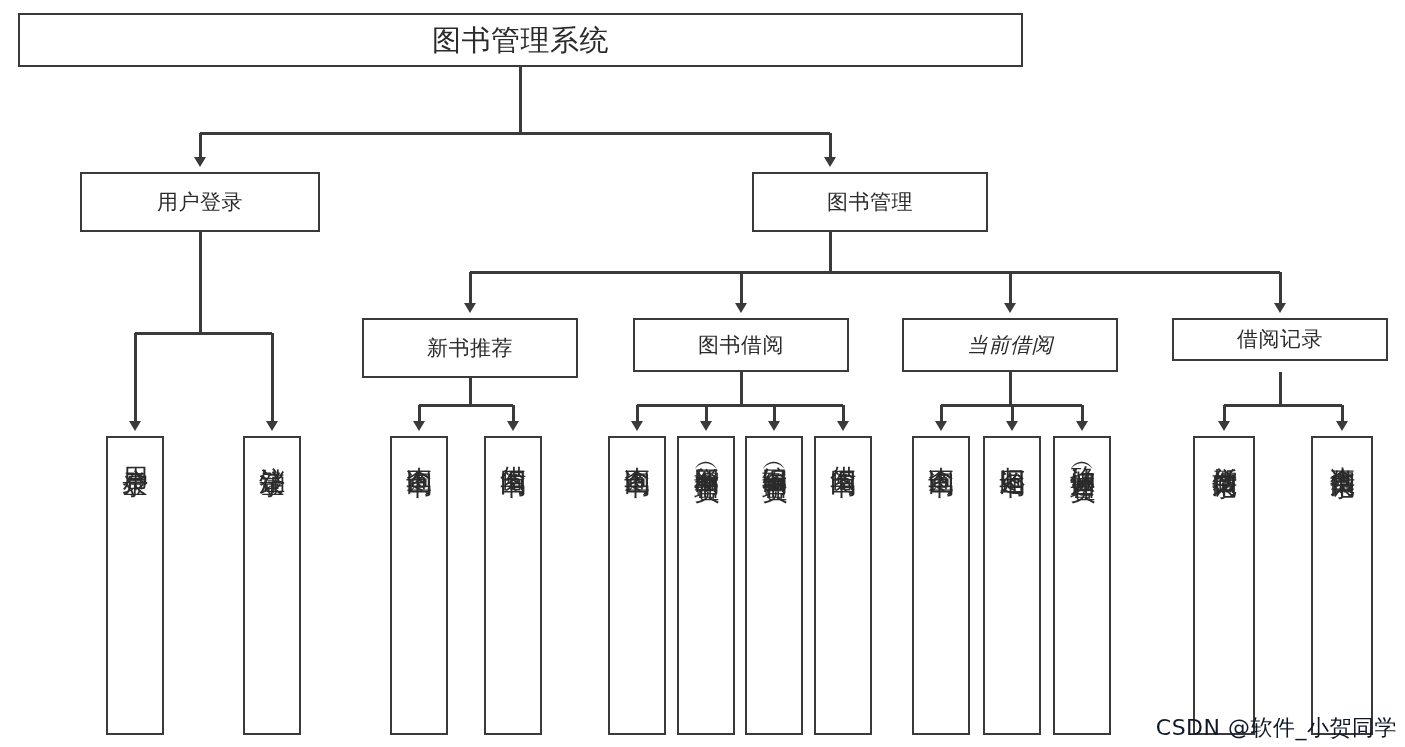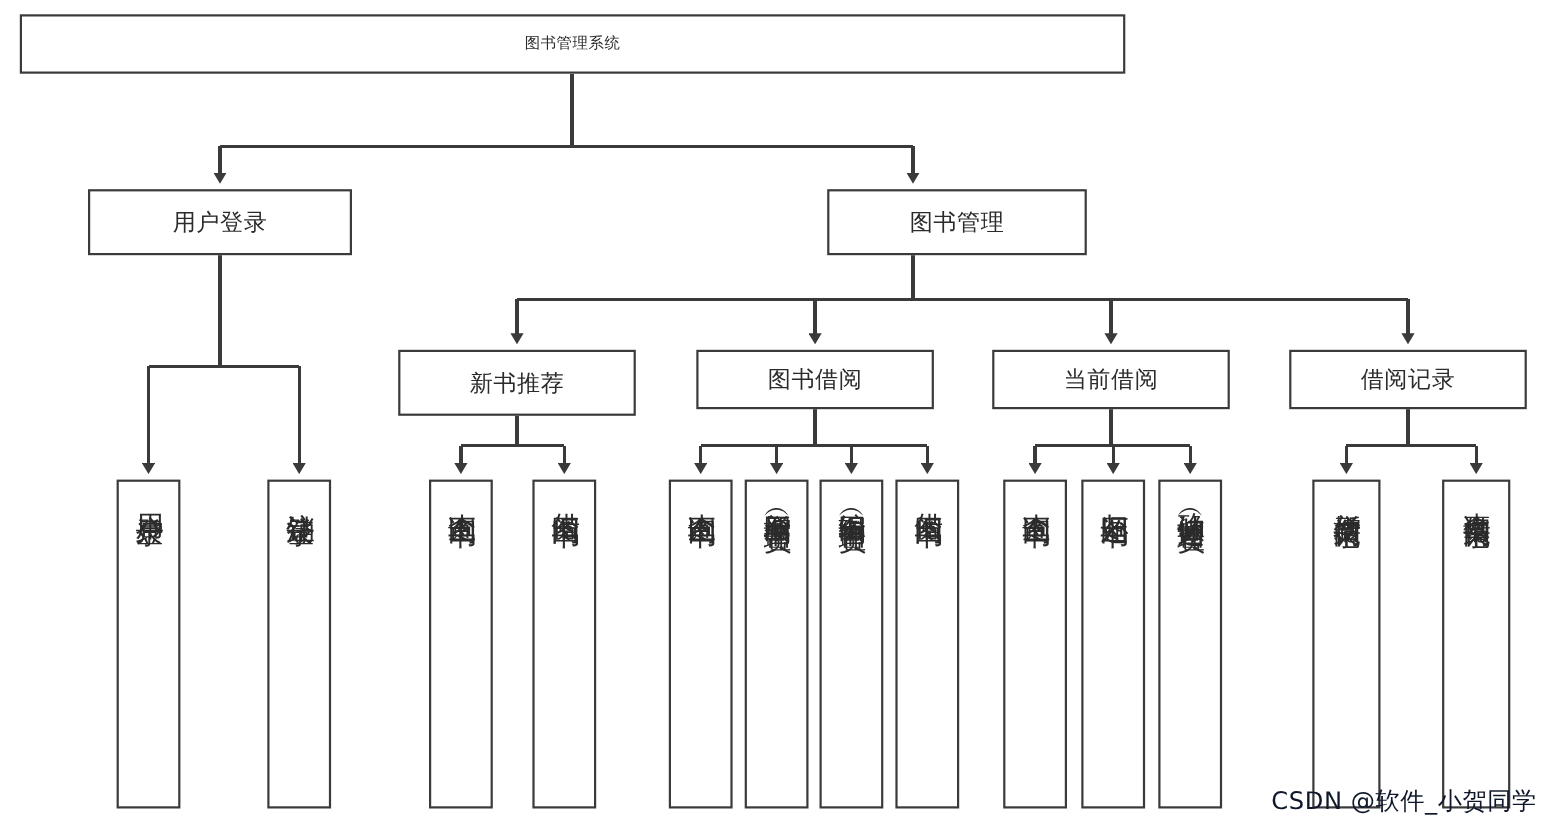--- a/index.html
+++ b/index.html
@@ -42,21 +42,21 @@
     display: block;
     text-align: center;
     line-height: 1.0;
     letter-spacing: 0.5px;
   }
   
   .node.h .node-label {
     font-size: 21px;
   }
   .node.h.root .node-label {
-    font-size: 14px;
+    font-size: 29px;
   }
   
   .node.v {
     align-items: flex-start;
     padding-top: 8px;
   }
   .node.v .node-label {
     writing-mode: vertical-rl;
     text-orientation: upright;
     font-size: 26px;
@@ -144,24 +144,24 @@
   <div class="node h" style="left:712px; top:172px; width:236px; height:60px;margin-left:40px;">
     <span class="node-label">图书管理</span>
   </div>
 
   <div class="node h" style="left:362px; top:318px; width:216px; height:60px;">
     <span class="node-label">新书推荐</span>
   </div>
   <div class="node h" style="left:633px; top:318px; width:216px; height:54px;">
     <span class="node-label">图书借阅</span>
   </div>
-  <div class="node h" style="left:902px; top:318px; width:216px; height:54px;">
+  <div class="node h" style="left:902px; top:318px; width:216px; height:54px;font-style:italic;">
     <span class="node-label">当前借阅</span>
   </div>
-  <div class="node h" style="left:1172px; top:318px; width:216px; height:54px;">
+  <div class="node h" style="left:1172px; top:318px; width:216px; height:43px;">
     <span class="node-label">借阅记录</span>
   </div>
 
   <div class="node v" style="left:106px; top:436px; width:58px; height:299px;">
     <span class="node-label">用户登录</span>
   </div>
   <div class="node v" style="left:243px; top:436px; width:58px; height:299px;">
     <span class="node-label">注销登录</span>
   </div>
 

